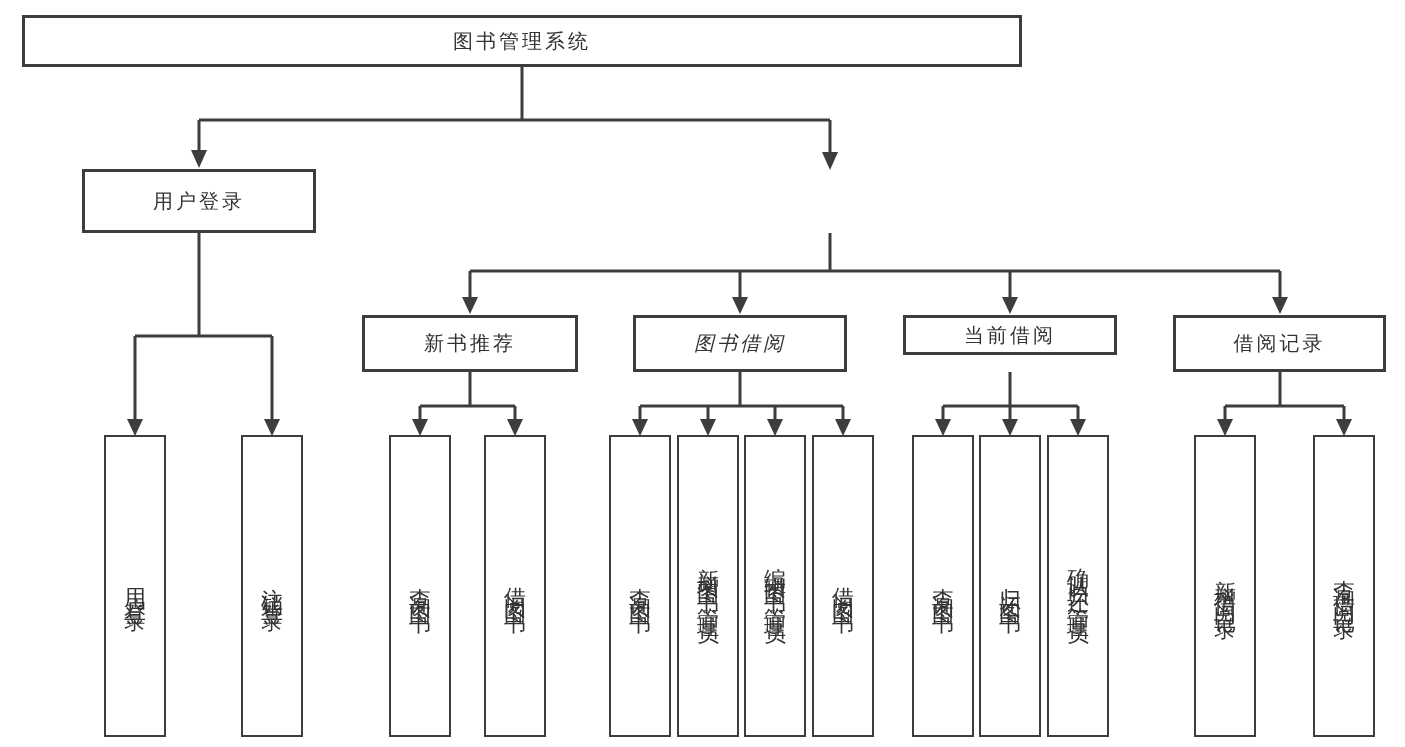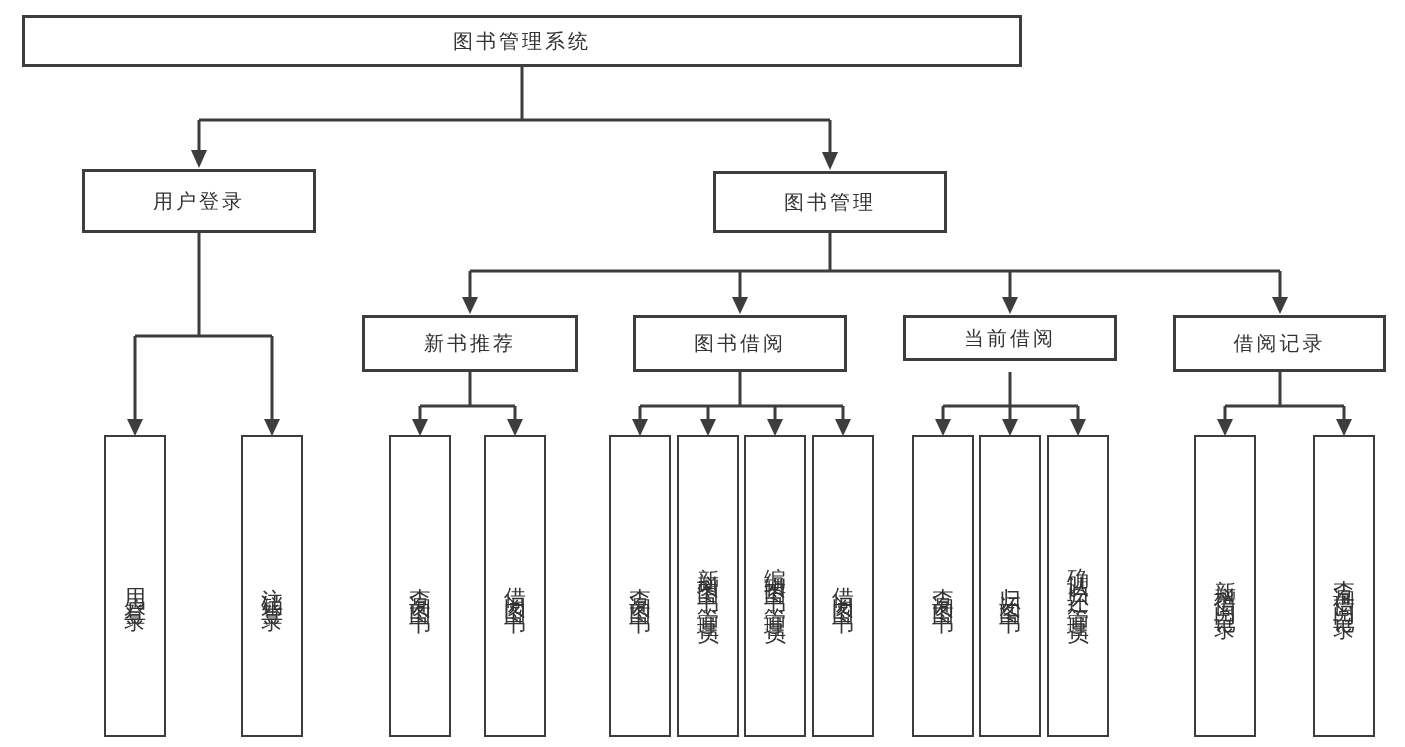--- a/index.html
+++ b/index.html
@@ -97,25 +97,24 @@
       <polygon points="1002,419 1018,419 1010,436"></polygon>
       <polygon points="1070,419 1086,419 1078,436"></polygon>
       <polygon points="1217,419 1233,419 1225,436"></polygon>
       <polygon points="1336,419 1352,419 1344,436"></polygon>
     </g>
   </svg>
 
   <div class="box h" style="left:22px; top:15px; width:1000px; height:52px;">图书管理系统</div>
 
   <div class="box h" style="left:82px; top:169px; width:234px; height:64px;">用户登录</div>
-  <div class="box h" style="left:713px; top:171px; width:234px; height:62px;">图书管理</div>
 
   <div class="box h" style="left:362px; top:315px; width:216px; height:57px;font-family:Liberation Serif, serif;">新书推荐</div>
-  <div class="box h" style="left:633px; top:315px; width:214px; height:57px;">图书借阅</div>
-  <div class="box h" style="left:903px; top:315px; width:214px; height:46px;">当前借阅</div>
+  <div class="box h" style="left:633px; top:315px; width:214px; height:57px;font-style:italic;">图书借阅</div>
+  <div class="box h" style="left:903px; top:315px; width:214px; height:40px;">当前借阅</div>
   <div class="box h" style="left:1173px; top:315px; width:213px; height:57px;">借阅记录</div>
 
   <div class="box v" style="left:104px; top:435px; width:62px; height:302px;">用户登录</div>
   <div class="box v" style="left:241px; top:435px; width:62px; height:302px;">注销登录</div>
 
   <div class="box v" style="left:389px; top:435px; width:62px; height:302px;">查询图书</div>
   <div class="box v" style="left:484px; top:435px; width:62px; height:302px;">借阅图书</div>
 
   <div class="box v" style="left:609px; top:435px; width:62px; height:302px;">查询图书</div>
   <div class="box v" style="left:677px; top:435px; width:62px; height:302px;">新增图书（管理员）</div>

